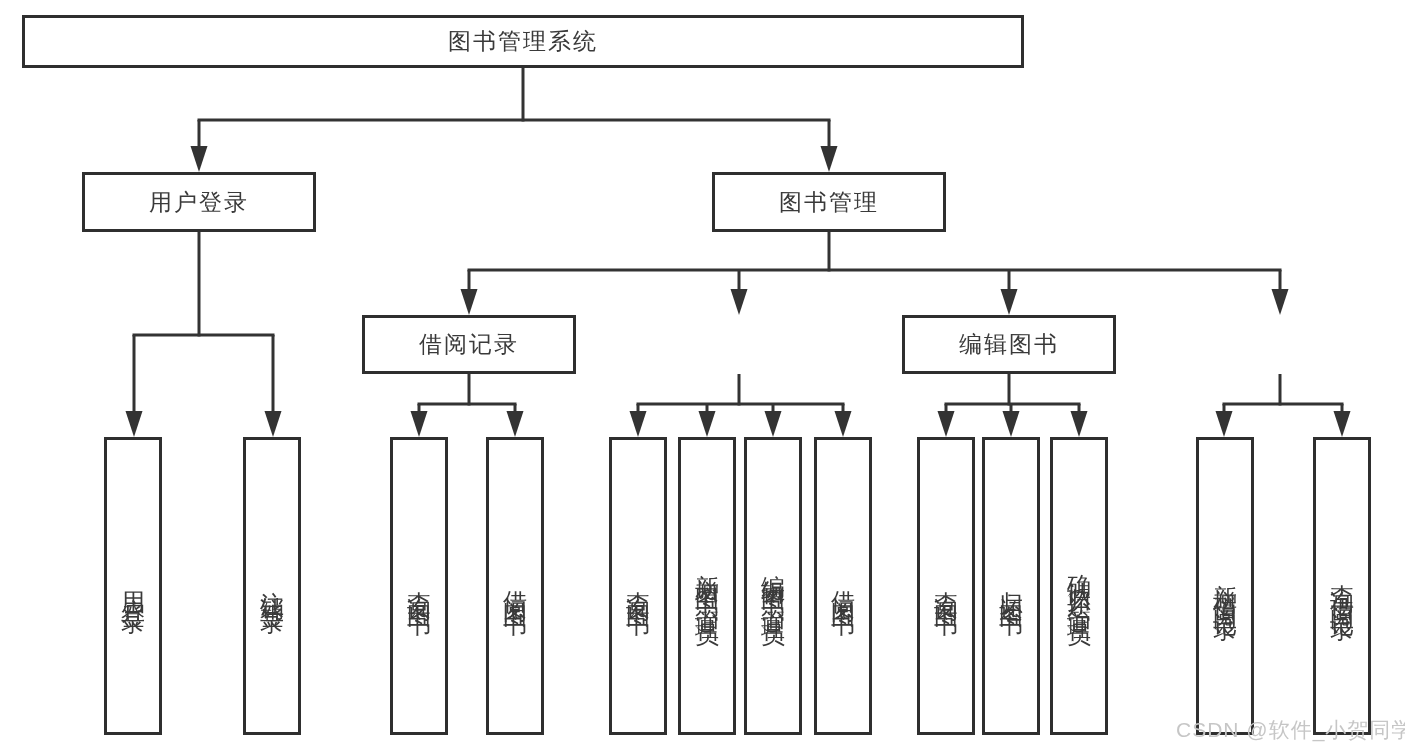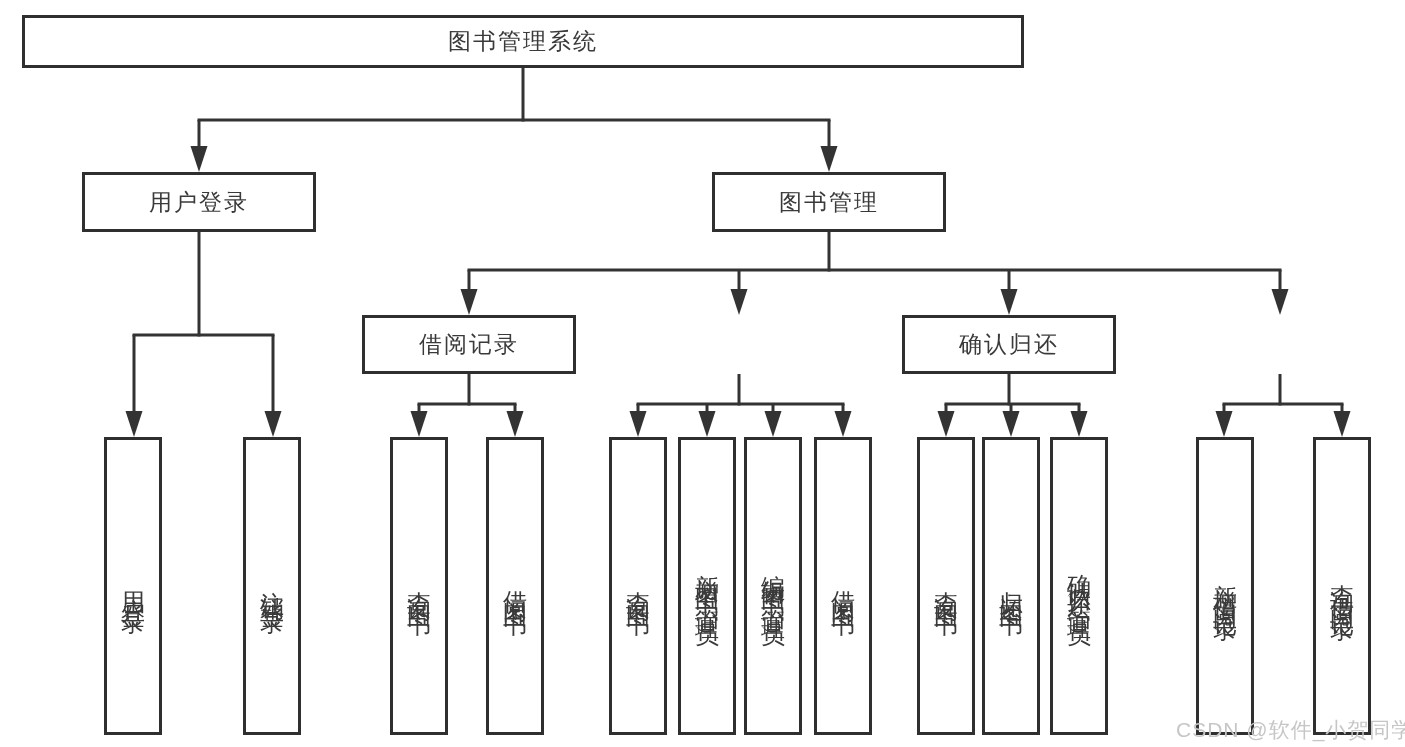--- a/index.html
+++ b/index.html
@@ -131,21 +131,21 @@
       <polygon points="1333.5,411 1350.5,411 1342,437"></polygon>
     </g>
   </svg>
 
   <div class="box hbox root-box">图书管理系统</div>
 
   <div class="box hbox l2-box" style="left:82px">用户登录</div>
   <div class="box hbox l2-box" style="left:712px">图书管理</div>
 
   <div class="box hbox l3-box" style="left:362px">借阅记录</div>
-  <div class="box hbox l3-box" style="left:902px">确认归还</div>
+  <div class="box hbox l3-box" style="left:902px">编辑图书</div>
 
   <div class="box vbox" style="left:104px">用户登录</div>
   <div class="box vbox" style="left:243px">注销登录</div>
 
   <div class="box vbox" style="left:390px">查询图书</div>
   <div class="box vbox" style="left:486px">借阅图书</div>
 
   <div class="box vbox" style="left:609px">查询图书</div>
   <div class="box vbox" style="left:678px">新增图书（管理员）</div>
   <div class="box vbox" style="left:744px">编辑图书（管理员）</div>

